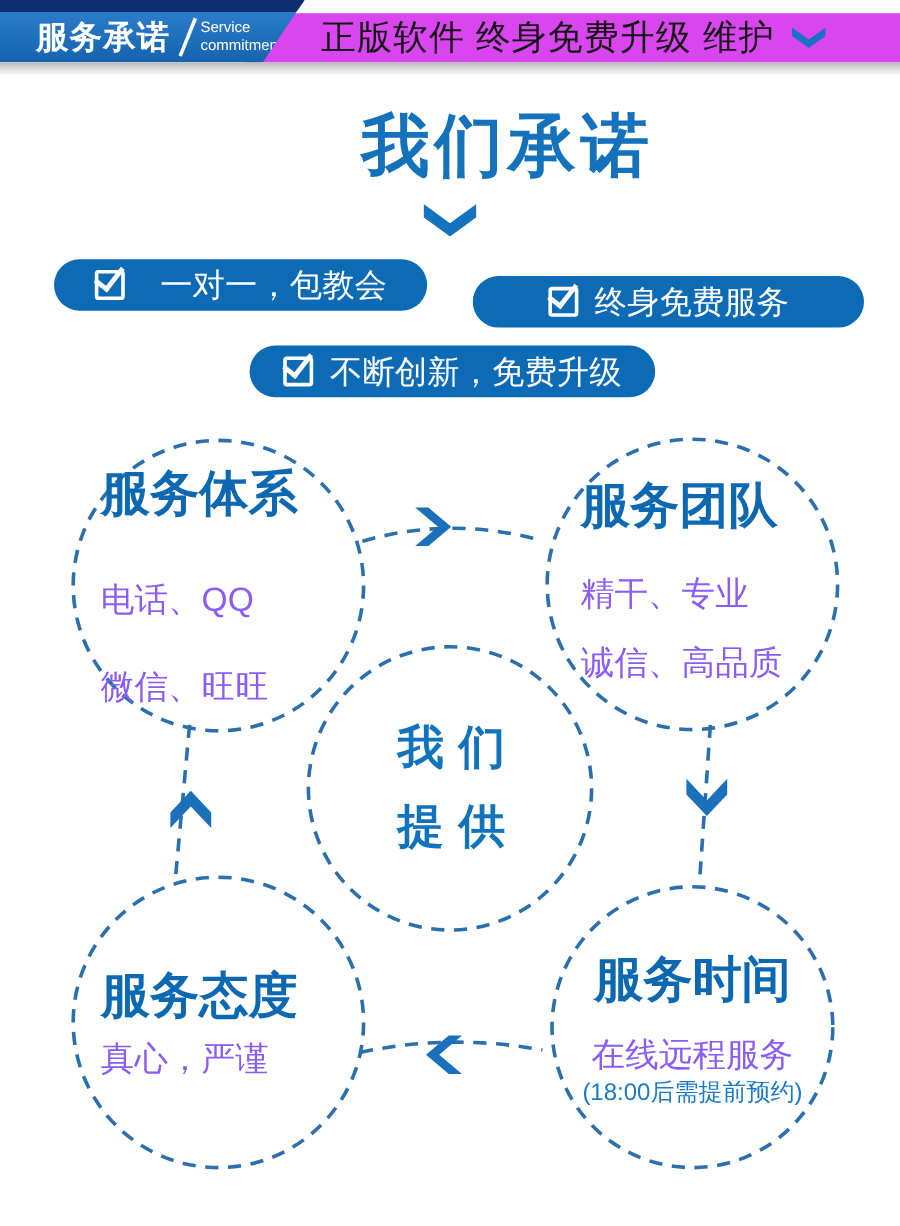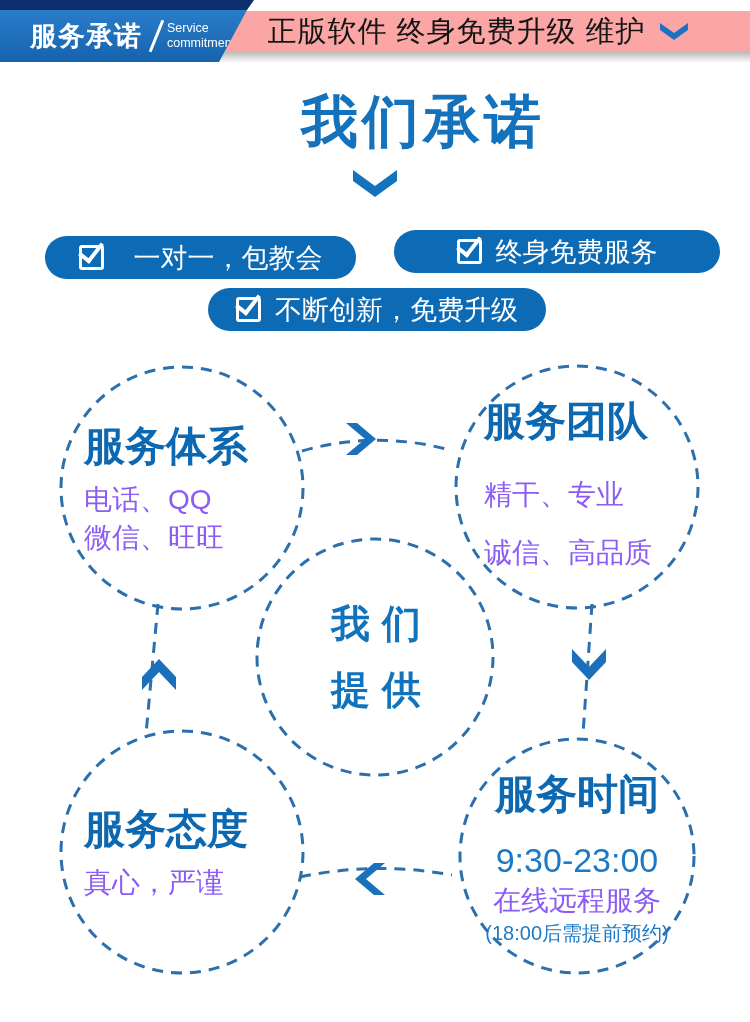--- a/index.html
+++ b/index.html
@@ -1,57 +1,57 @@
 <!DOCTYPE html>
 <html><head>
 <meta charset="utf-8">
 <style>
   html,body{margin:0;padding:0;background:#ffffff;}
   .page{position:relative;width:750px;height:1022px;background:#ffffff;overflow:hidden;
         font-family:"Liberation Sans",sans-serif;}
 
   
-  .hdr-band{position:absolute;left:205px;top:11px;width:545px;height:41px;background:#fca5a5;
+  .hdr-band{position:absolute;left:205px;top:11px;width:545px;height:41px;background:#d946ef;
             display:flex;align-items:center;justify-content:center;gap:14px;}
   .hdr-band-text{font-size:29px;color:#141414;letter-spacing:1px;white-space:nowrap;}
   .hdr-gray{position:absolute;left:0;top:52px;width:750px;height:10px;
             background:linear-gradient(180deg,#b9b9bb 0%,#ececec 80%,#f8f8f8 100%);}
   .ribbon-top{position:absolute;left:0;top:0;width:254px;height:10px;background:#0d2f6d;
               clip-path:polygon(0 0,100% 0,calc(100% - 7px) 100%,0 100%);}
-  .ribbon{position:absolute;left:0;top:10px;width:247px;height:52px;
+  .ribbon{position:absolute;left:0;top:10px;width:247px;height:42px;
           background:linear-gradient(180deg,#2b7cc9 0%,#1563ad 100%);
           clip-path:polygon(0 0,100% 0,calc(100% - 28px) 100%,0 100%);
           display:flex;align-items:center;padding-left:30px;box-sizing:border-box;color:#ffffff;}
   .ribbon-title{font-size:27px;font-weight:bold;letter-spacing:1px;white-space:nowrap;}
   .ribbon-slash{width:3px;height:34px;background:#ffffff;transform:rotate(22deg);
                 margin:0 9px 0 13px;flex:none;}
   .ribbon-sub{font-size:12.5px;line-height:15px;}
 
   
   .big-title{position:absolute;left:0;top:84px;width:750px;text-align:center;
              font-size:57px;font-weight:bold;color:#1372bb;letter-spacing:4px;padding-left:48px;}
   .title-chevron{position:absolute;left:353px;top:170px;}
 
   
   .badge{position:absolute;height:43px;border-radius:22px;background:#0d6bb5;color:#ffffff;
          display:flex;align-items:center;justify-content:center;font-size:27px;}
   .badge .label{margin-left:14px;white-space:nowrap;}
-  .badge1{left:45px;top:236px;width:311px;gap:16px;}
+  .badge1{left:45px;top:216px;width:311px;gap:16px;}
   .badge2{left:394px;top:230px;width:326px;}
   .badge3{left:208px;top:288px;width:338px;}
   .check-icon{position:relative;width:19px;height:19px;border:3px solid #ffffff;border-radius:3px;flex:none;}
   .check-icon::after{content:"";position:absolute;left:2px;top:-10px;width:10px;height:20px;
                      border-right:4px solid #ffffff;border-bottom:4px solid #ffffff;transform:rotate(38deg);}
 
   
   .diagram{position:absolute;left:0;top:0;}
   .circ{position:absolute;display:flex;flex-direction:column;justify-content:center;}
   .circ-title{font-size:41px;font-weight:bold;color:#0d68b2;margin-bottom:7px;white-space:nowrap;}
   .circ-line{font-size:28px;color:#8b5cf6;line-height:38px;white-space:nowrap;}
-  .c1{left:60px;top:366px;width:244px;height:244px;padding-left:24px;box-sizing:border-box;}
+  .c1{left:60px;top:366px;width:244px;height:244px;padding-left:24px;box-sizing:border-box;gap:35px;}
   .c2{left:456px;top:361px;width:244px;height:244px;padding-left:28px;box-sizing:border-box;gap:20px;}
   .c3{left:257px;top:538px;width:238px;height:238px;align-items:center;text-align:center;}
   .center-line{font-size:39px;font-weight:bold;color:#1173bc;letter-spacing:12px;text-indent:12px;line-height:66px;white-space:nowrap;}
   .c4{left:60px;top:730px;width:244px;height:244px;padding-left:24px;box-sizing:border-box;}
   .c5{left:458px;top:738px;width:238px;height:238px;align-items:center;text-align:center;padding:0;}
   .c5 .circ-title{margin-bottom:16px;}
   .time-range{font-size:34px;color:#1b79c6;line-height:44px;white-space:nowrap;}
   .c5 .circ-line{line-height:38px;}
   .c5-note{font-size:20px;color:#1b79c6;line-height:27px;white-space:nowrap;}
 </style>
@@ -132,18 +132,17 @@
     <div class="center-line">提供</div>
   </div>
 
   <div class="circ c4">
     <div class="circ-title">服务态度</div>
     <div class="circ-line">真心，严谨</div>
   </div>
 
   <div class="circ c5">
     <div class="circ-title">服务时间</div>
-    <div class="time-range">9:30-23:00</div>
     <div class="circ-line">在线远程服务</div>
     <div class="c5-note">(18:00后需提前预约)</div>
   </div>
 
 </div>
 
 </body></html>

